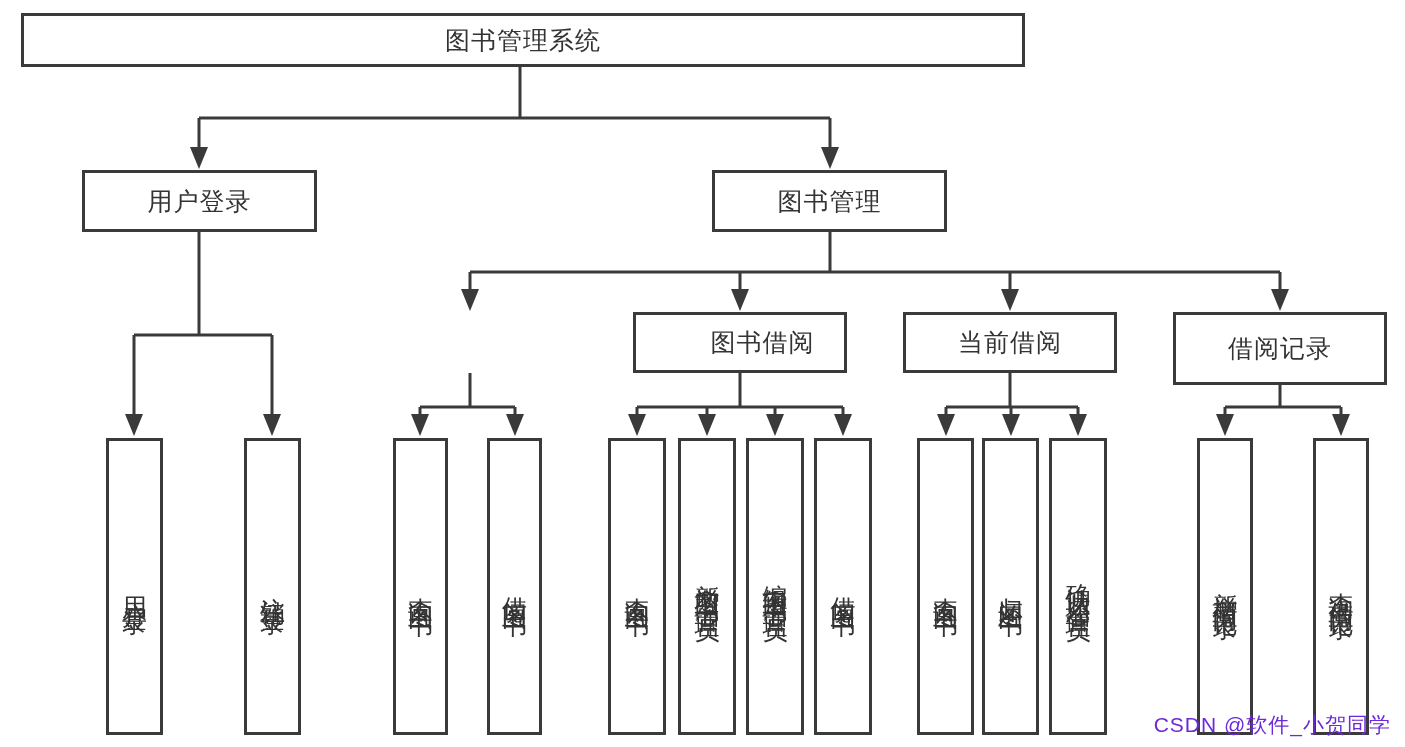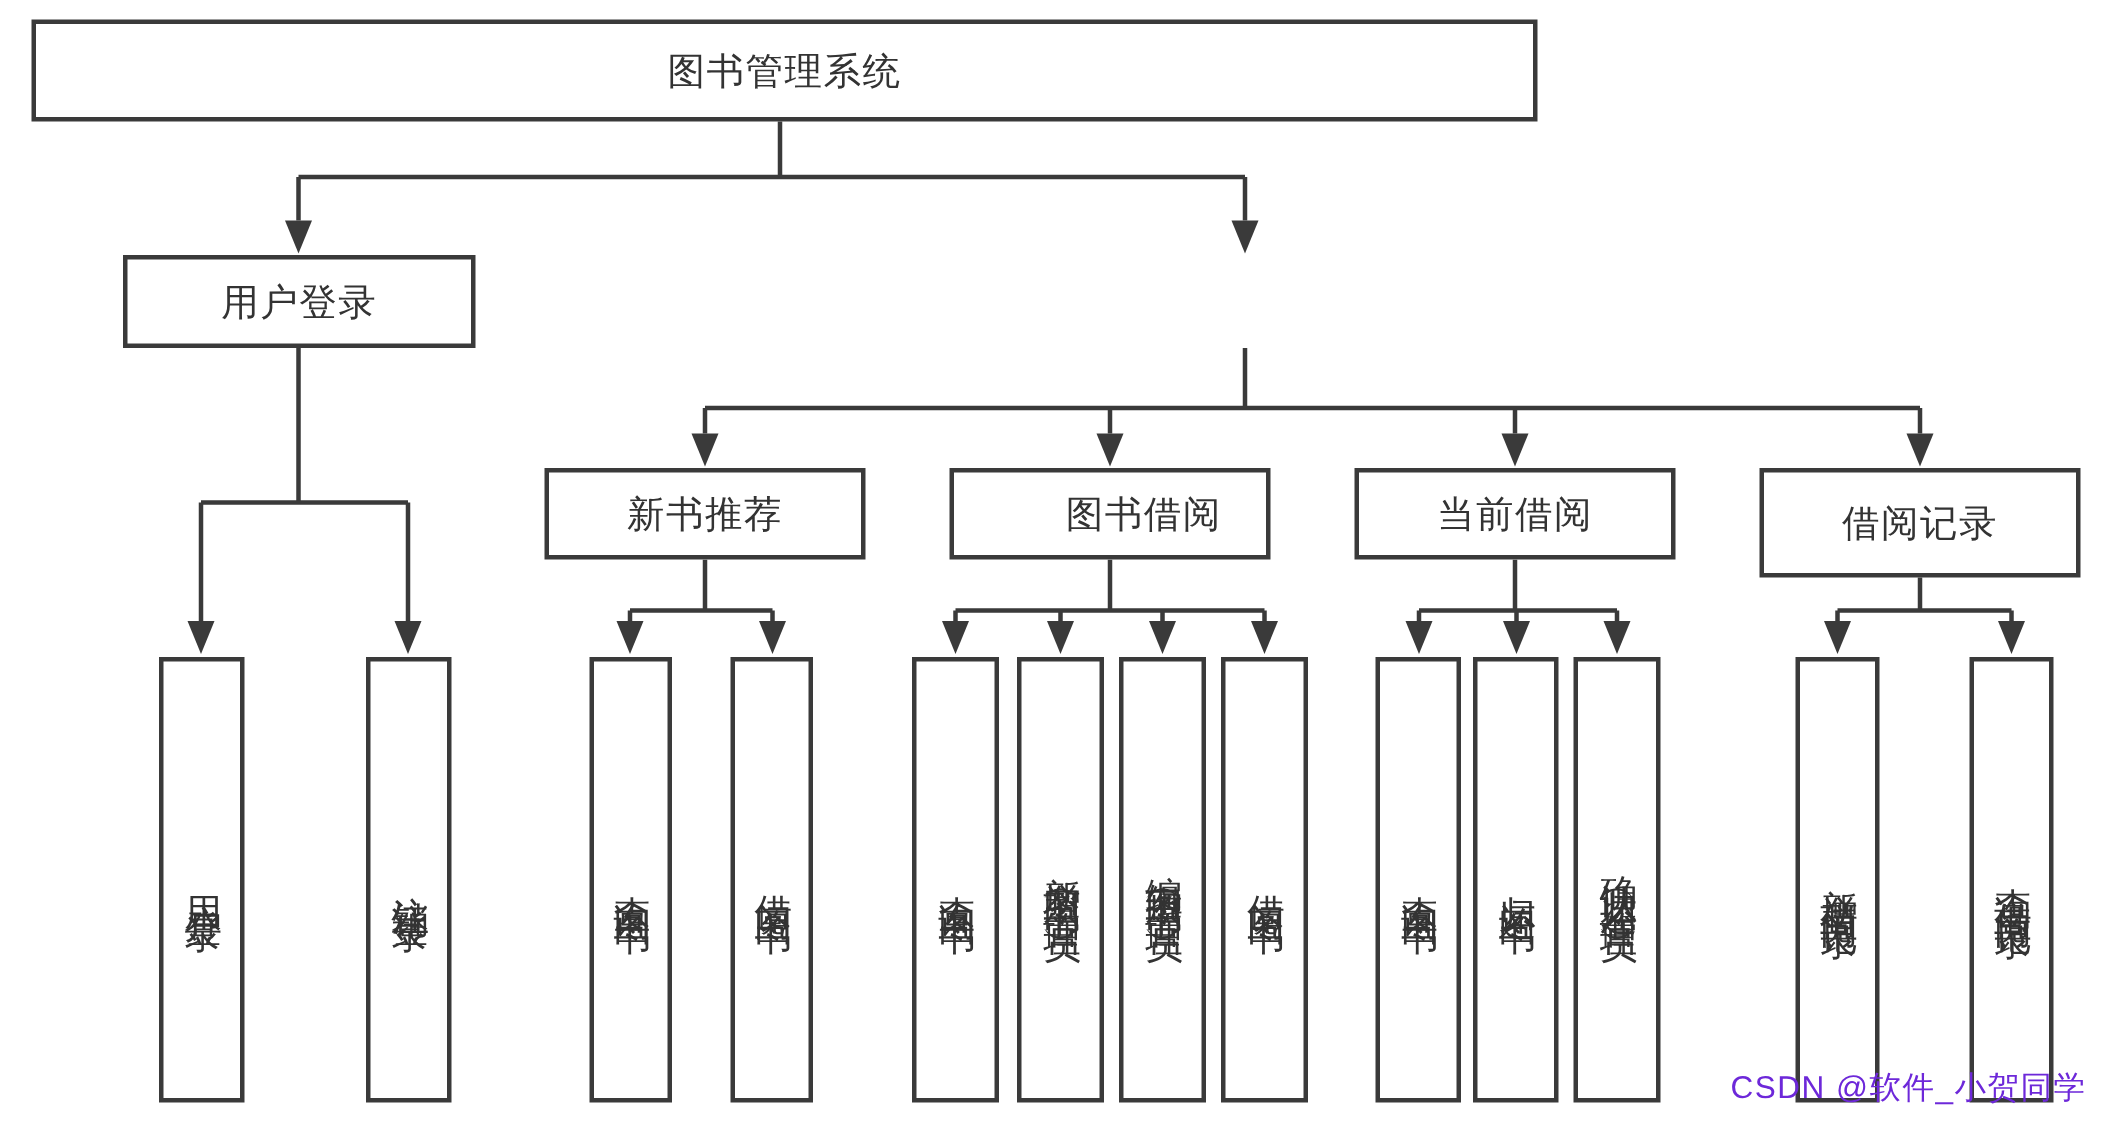--- a/index.html
+++ b/index.html
@@ -51,21 +51,21 @@
     position: absolute;
     right: 14px;
     bottom: 8px;
     font-size: 21px;
     color: #6d28d9;
     letter-spacing: 1px;
     white-space: nowrap;
     z-index: 5;
   }
   
-  #n-root            { left: 21px;   top: 13px;  width: 1004px; height: 68px; }
+  #n-root            { left: 21px;   top: 13px;  width: 1004px; height: 54px; }
   #n-user-login      { left: 82px;   top: 170px; width: 235px;  height: 62px; }
   #n-book-mgmt       { left: 712px;  top: 170px; width: 235px;  height: 62px; }
   #n-new-book        { left: 363px;  top: 312px; width: 214px;  height: 61px; }
   #n-book-borrow     { left: 633px;  top: 312px; width: 214px;  height: 61px; padding-left: 45px; }
   #n-current-borrow  { left: 903px;  top: 312px; width: 214px;  height: 61px; }
   #n-borrow-records  { left: 1173px; top: 312px; width: 214px;  height: 73px; }
   .leaf { top: 438px; height: 297px; }
   #l-ul-login   { left: 106px;  width: 57px; }
   #l-ul-logout  { left: 244px;  width: 57px; }
   #l-nb-query   { left: 393px;  width: 55px; }
@@ -118,24 +118,24 @@
     </g>
   </svg>
 
   <div class="node node-h" id="n-root">
     <span>图书管理系统</span>
   </div>
 
   <div class="node node-h" id="n-user-login">
     <span>用户登录</span>
   </div>
+  <div class="node node-h" id="n-book-mgmt">
+    <span>图书管理</span>
+  </div>
 
-  <div class="node node-h" id="n-new-book">
-    <span>新书推荐</span>
-  </div>
   <div class="node node-h" id="n-book-borrow">
     <span>图书借阅</span>
   </div>
   <div class="node node-h" id="n-current-borrow">
     <span>当前借阅</span>
   </div>
   <div class="node node-h" id="n-borrow-records">
     <span>借阅记录</span>
   </div>
 

